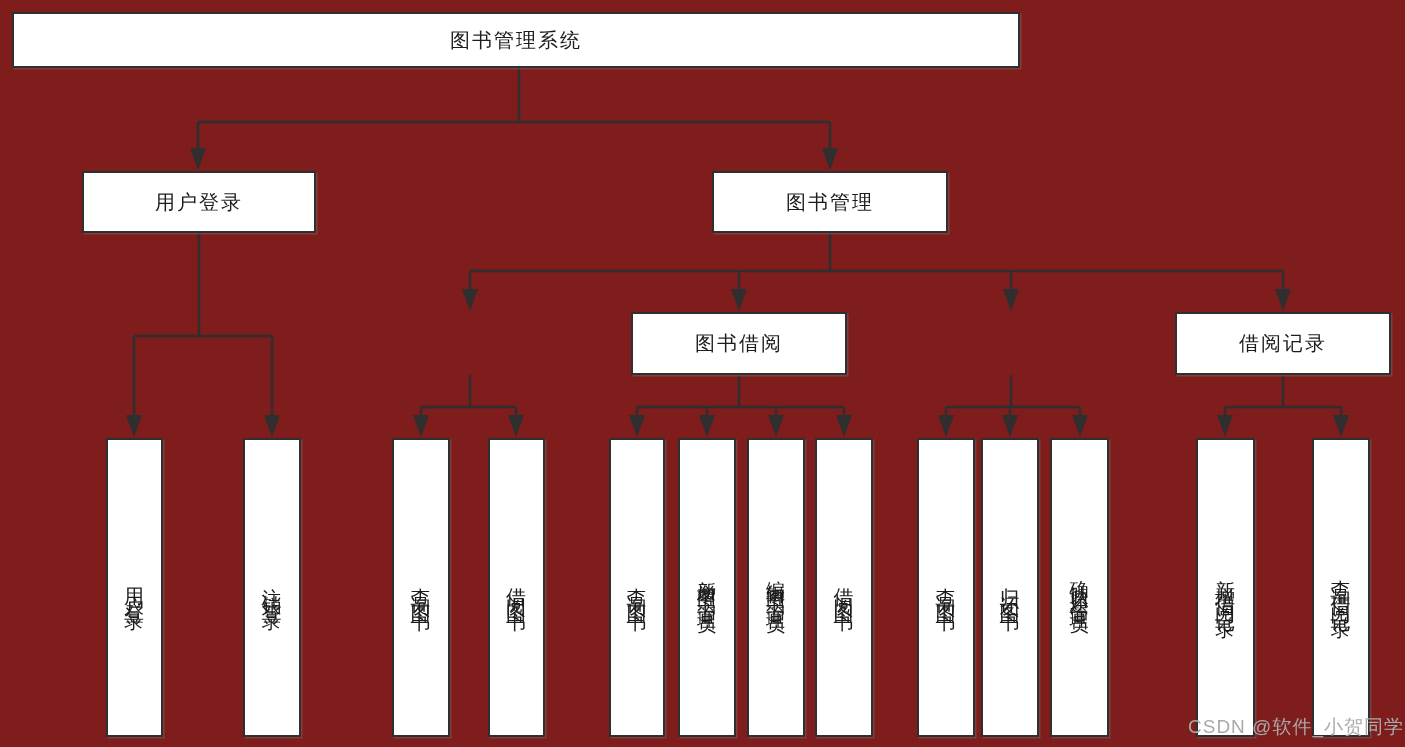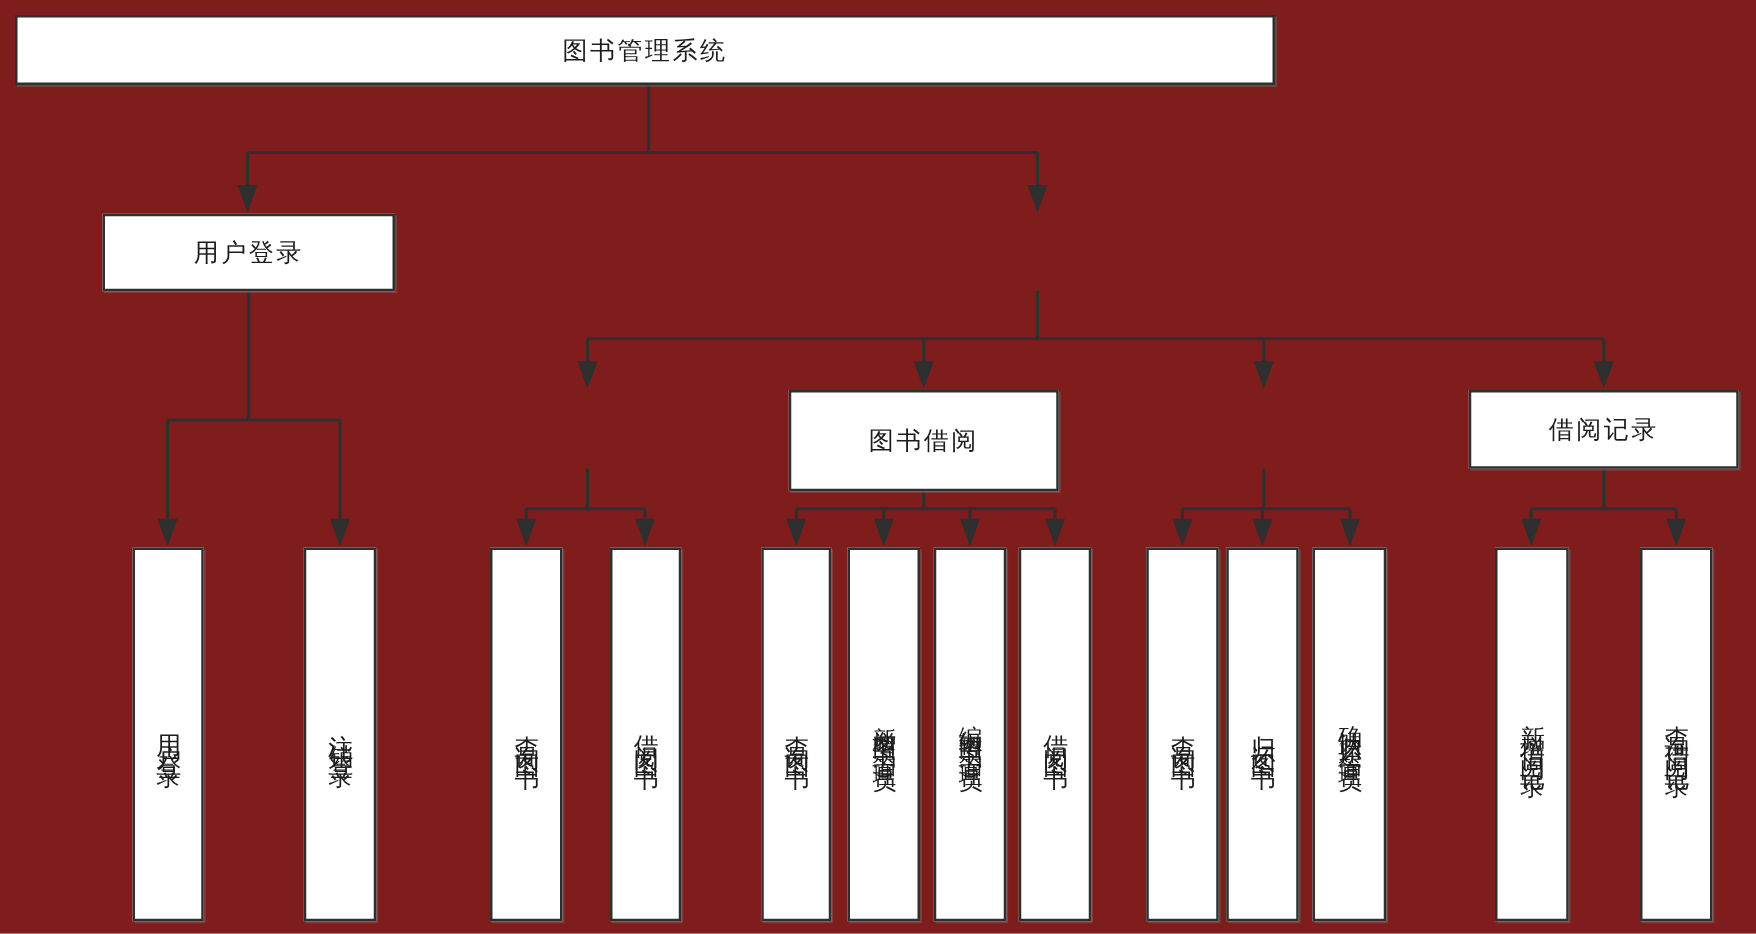--- a/index.html
+++ b/index.html
@@ -135,22 +135,25 @@
     </g>
   </svg>
 
   <div class="node" style="left:12px; top:12px; width:1008px; height:56px;">
     <span class="hlabel">图书管理系统</span>
   </div>
 
   <div class="node" style="left:82px; top:171px; width:234px; height:62px;">
     <span class="hlabel">用户登录</span>
   </div>
-
-  <div class="node" style="left:631px; top:312px; width:216px; height:81px;">
+  <div class="node" style="left:712px; top:171px; width:236px; height:62px;">
+    <span class="hlabel">图书管理</span>
+  </div>
+
+  <div class="node" style="left:631px; top:312px; width:216px; height:63px;">
     <span class="hlabel">图书借阅</span>
   </div>
   <div class="node" style="left:1175px; top:312px; width:216px; height:63px;">
     <span class="hlabel">借阅记录</span>
   </div>
 
   <div class="node" style="left:106px; top:438px; width:57px; height:299px;">
     <span class="vlabel">用户登录</span>
   </div>
   <div class="node" style="left:243px; top:438px; width:58px; height:299px;">
@@ -187,14 +190,15 @@
     <span class="vlabel tight">确认归还（管理员）</span>
   </div>
 
   <div class="node" style="left:1196px; top:438px; width:59px; height:299px;">
     <span class="vlabel">新增借阅记录</span>
   </div>
   <div class="node" style="left:1312px; top:438px; width:58px; height:299px;">
     <span class="vlabel">查询借阅记录</span>
   </div>
 
+  <div class="watermark">CSDN @软件_小贺同学</div>
 
 </div>
 
 </body></html>

